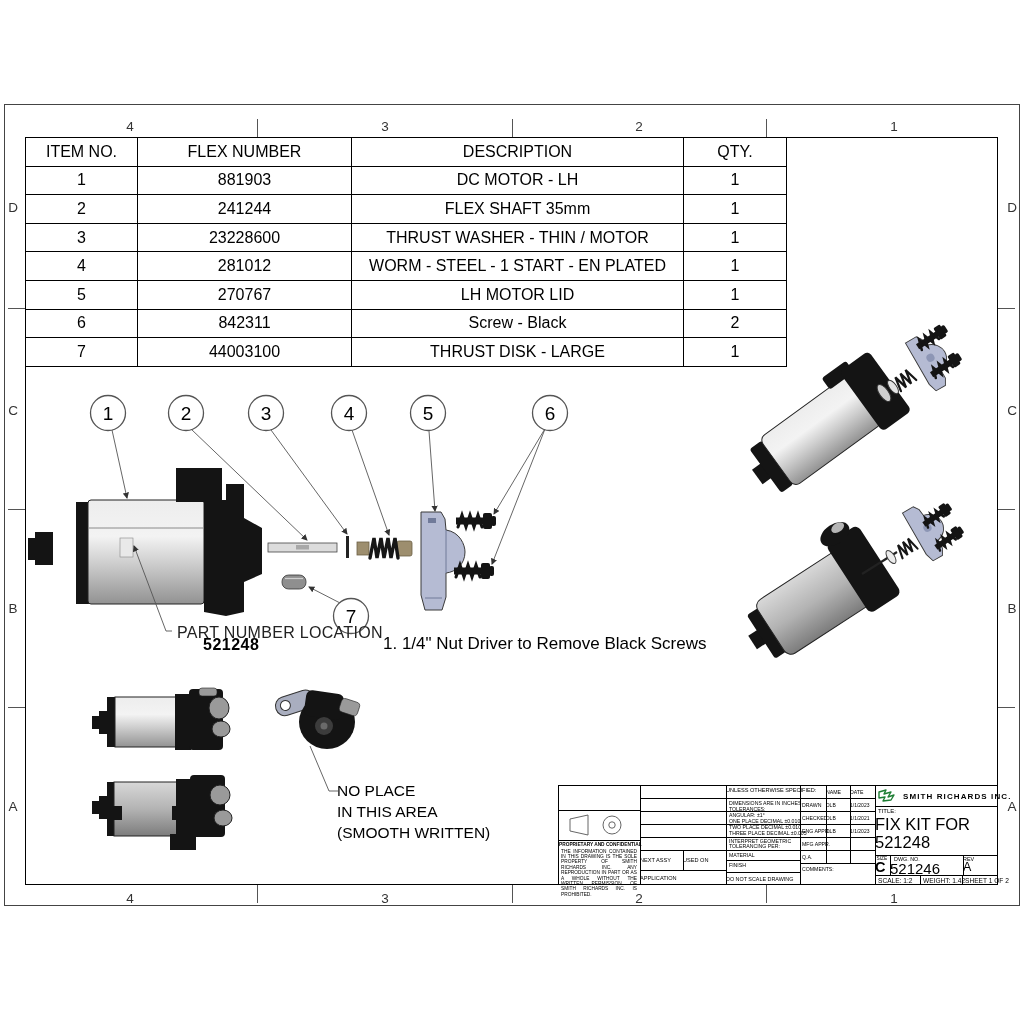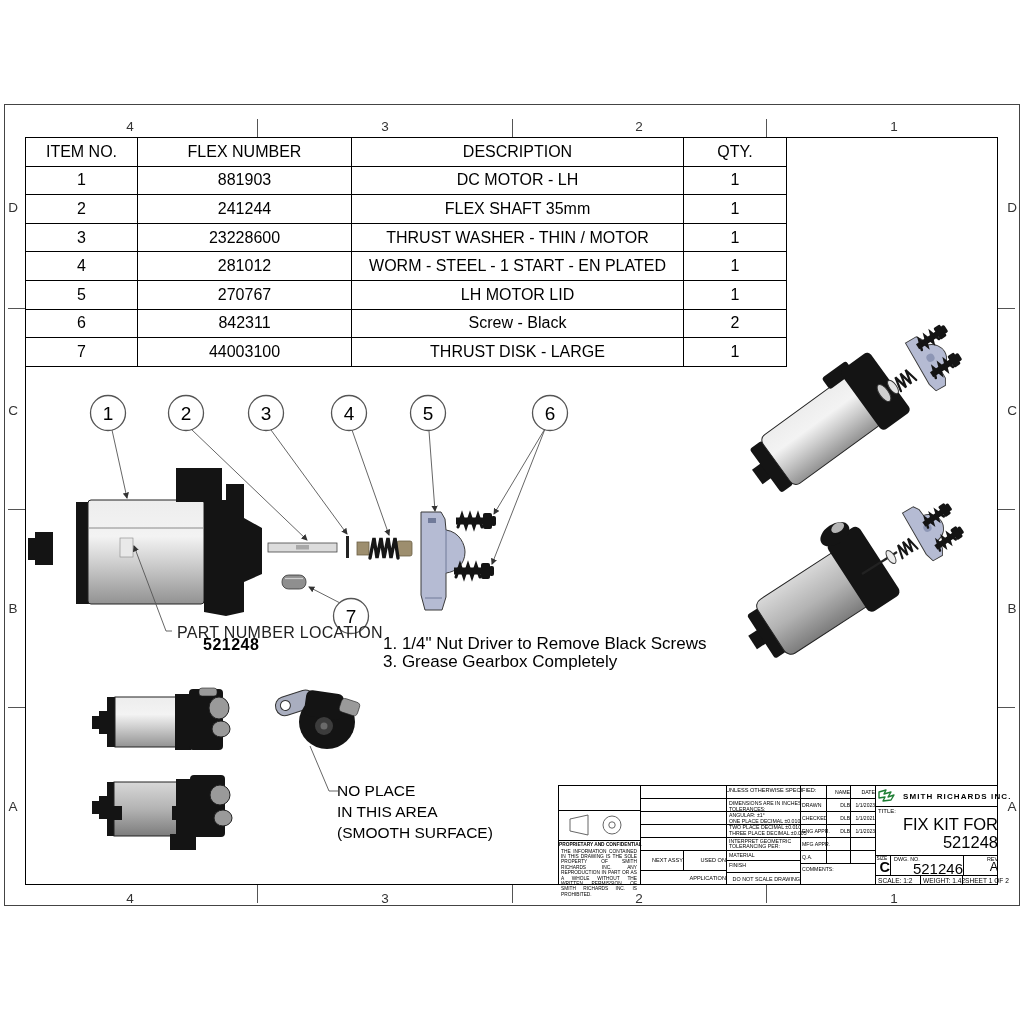--- a/index.html
+++ b/index.html
@@ -14,21 +14,21 @@
   table.bom th,table.bom td{border:1px solid #000;height:27.6px;padding:0 2px;font-weight:normal;white-space:nowrap;overflow:hidden}
   .notes{position:absolute;left:383px;top:635px;font-size:17px;line-height:17.6px;color:#000;white-space:nowrap}
   .lbl-pnl{position:absolute;left:177px;top:624px;font-size:16px;letter-spacing:.3px;color:#222}
   .lbl-pn{position:absolute;left:203px;top:636px;font-size:16px;font-weight:bold;letter-spacing:.5px;color:#000}
   .lbl-nn{position:absolute;left:337px;top:780px;font-size:15.5px;line-height:21px;color:#000}
   .tb{position:absolute;left:558px;top:785px;width:440px;height:100px;color:#000}
   .tb .hl,.tb .vl{position:absolute;background:#000}
   .tb .hl{height:1px}
   .tb .vl{width:1px}
   .t{position:absolute;white-space:nowrap}
-  .c{text-align:right}
+  .c{text-align:left}
   .j{text-align:justify;white-space:normal}
 </style>
 </head>
 <body>
 
 <div id="sheet">
 
   <div class="border-outer"></div>
   <div class="border-inner"></div>
 
@@ -301,26 +301,25 @@
       <circle cx="324" cy="726" r="9" fill="#3c3c3c"></circle>
       <circle cx="324" cy="726" r="3.5" fill="#6a6a6a"></circle>
     </g>
   </svg>
 
   <div class="lbl-pnl">PART NUMBER LOCATION</div>
   <div class="lbl-pn">521248</div>
   <div class="lbl-nn">
     <div>NO PLACE</div>
     <div>IN THIS AREA</div>
-    <div>(SMOOTH SURFACE)</div>
+    <div>(SMOOTH WRITTEN)</div>
   </div>
 
   <div class="notes">
     <div>1. 1/4" Nut Driver to Remove Black Screws</div>
-    <div>3. Grease Gearbox Completely</div>
   </div>
 
   <div class="tb">
 
     <div class="vl" style="left:0;top:0;height:100px"></div>
     <div class="hl" style="left:0;top:0;width:440px"></div>
     <div class="vl" style="left:82px;top:0;height:100px"></div>
     <div class="vl" style="left:168px;top:0;height:100px"></div>
     <div class="vl" style="left:242px;top:0;height:100px"></div>
     <div class="vl" style="left:317px;top:0;height:100px"></div>

